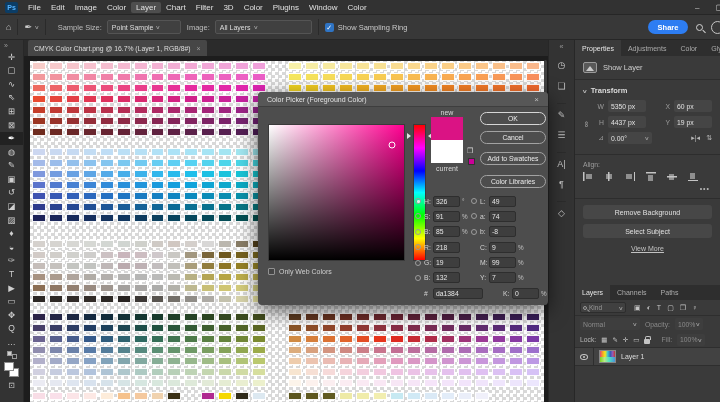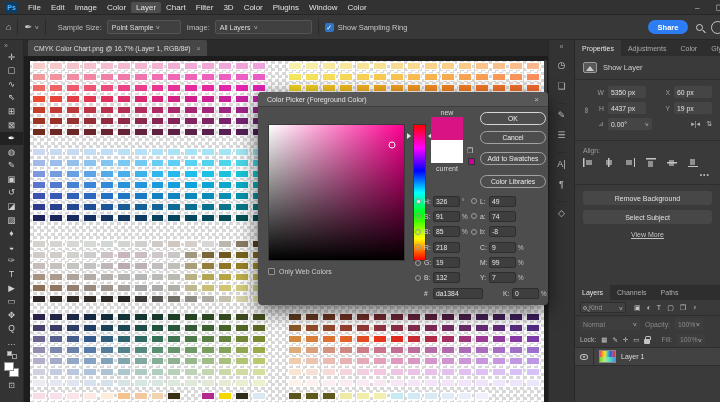--- a/index.html
+++ b/index.html
@@ -1137,20 +1137,24 @@
       <div class="rtab">Color</div>
       <div class="rtab">Glyphs</div>
     </div>
 
   <div id="properties">
     <div class="prow">
       <span id="pl-icon"></span>
       <span>Show Layer</span>
     </div>
     <div class="hr"></div>
+    <div class="sec-h">
+      <span class="cv">∨</span>
+      <span>Transform</span>
+    </div>
     <div id="tf-grid">
       <span id="link-ic">∞</span>
       <div id="tf-fields">
         <div class="tf-row">
           <span class="tf-lab">W</span>
           <span class="fld">5350 px</span>
           <span class="tf-gap"></span>
           <span class="tf-lab">X</span>
           <span class="fld">60 px</span>
         </div>

